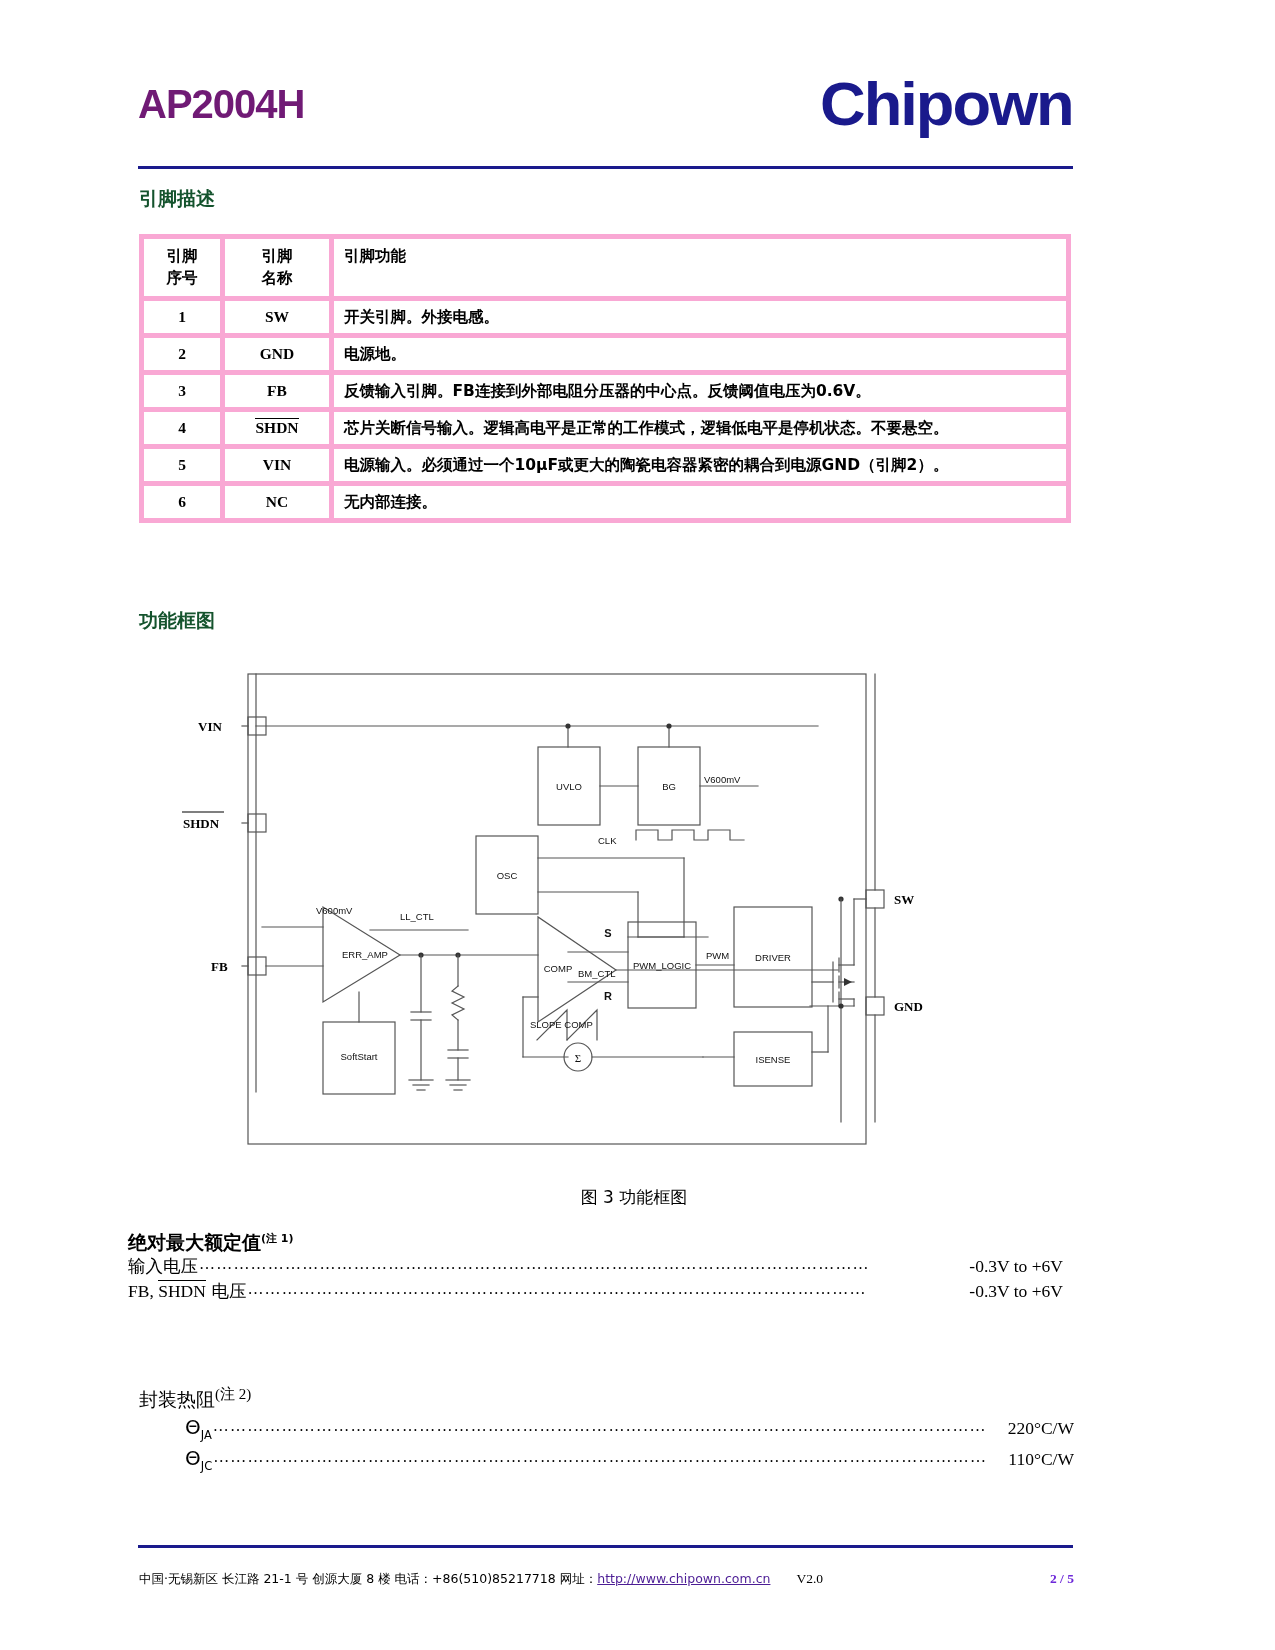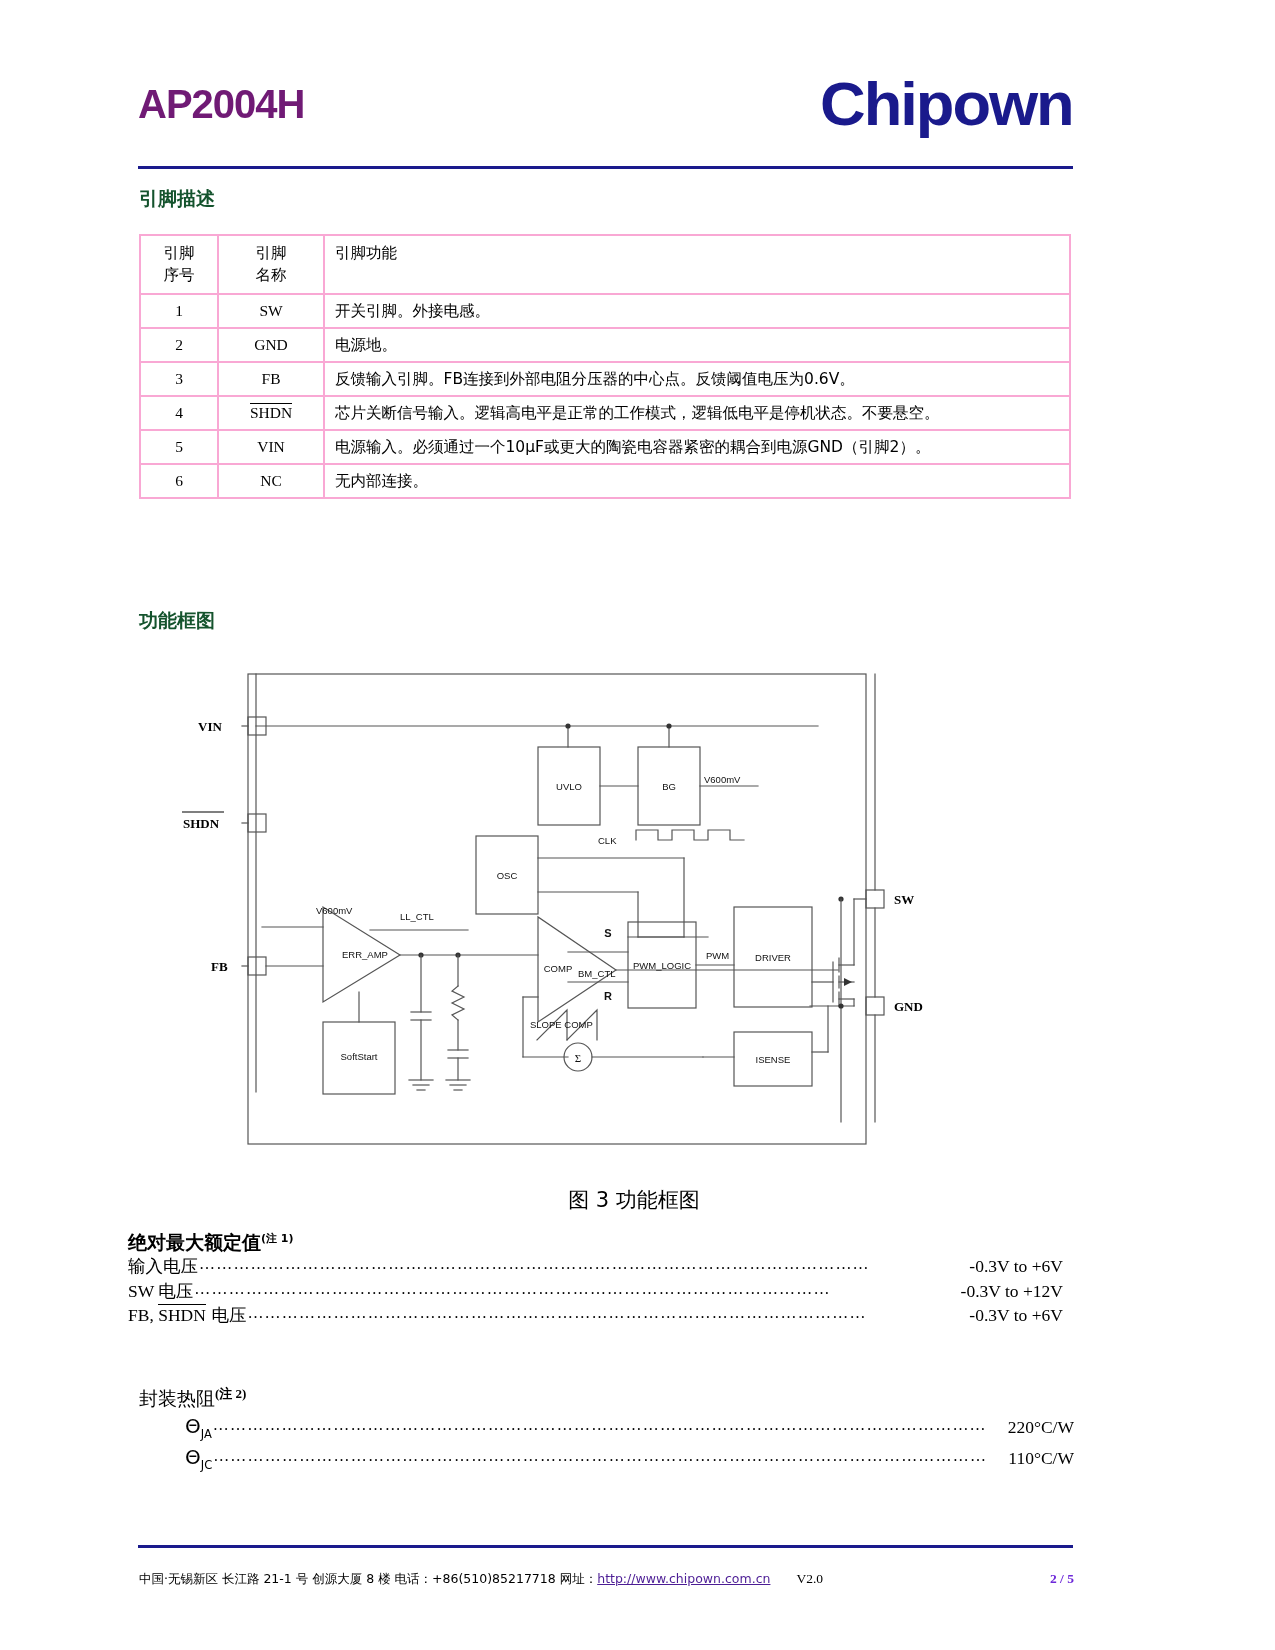--- a/index.html
+++ b/index.html
@@ -41,24 +41,25 @@
   }
 
   
   table.pin-table{
     position:absolute;left:139px;top:234px;width:932px;
     border-collapse:collapse;
     font-size:15.5px;
     font-family:"Liberation Serif","DejaVu Serif",serif;
   }
   table.pin-table td{
-    border:2px solid #f9a8d4;
+    border:5px solid #f9a8d4;
     padding:4px 8px;
     vertical-align:middle;
     line-height:1.55;
+    font-weight:bold;
   }
   table.pin-table td.c1{width:60px;text-align:center;}
   table.pin-table td.c2{width:88px;text-align:center;}
   table.pin-table td.c3{text-align:left;padding-left:10px;}
   table.pin-table tr.head td{
     vertical-align:top;
     padding-top:6px;padding-bottom:6px;
     height:44px;
   }
   .hdr2{display:block;text-align:center;line-height:1.45;}
@@ -66,21 +67,21 @@
   .cjk{font-family:"DejaVu Sans","Liberation Sans",sans-serif;}
   .ovl{border-top:1.4px solid #000;padding-top:0px;display:inline-block;line-height:1.15;}
 
   
   .diagram-wrap{
     position:absolute;left:138px;top:652px;width:935px;height:520px;
   }
   .diagram-wrap svg{display:block;}
   .fig-caption{
     position:absolute;left:0;top:1186px;width:1268px;text-align:center;
-    font-size:21px;
+    font-size:17px;
     font-family:"DejaVu Sans","Liberation Sans",sans-serif;
   }
 
   
   .ratings{
     position:absolute;left:128px;top:1231px;width:935px;
     font-size:17.5px;
   }
   .rt-title{
     font-family:"DejaVu Sans","Liberation Sans",sans-serif;
@@ -104,21 +105,21 @@
   .dot-row .val{flex:0 0 auto;}
 
   .therm{
     position:absolute;left:139px;top:1385px;width:935px;font-size:17.5px;
   }
   .therm-title{
     font-family:"DejaVu Sans","Liberation Sans",sans-serif;
     font-size:19px;position:relative;
   }
   .therm-title sup{
-    font-size:13px;font-weight:700;
+    font-size:15px;font-weight:400;
     font-family:"Liberation Serif",serif;
   }
   .theta-row{margin-left:46px;}
   .theta{font-size:20px;font-family:"DejaVu Sans",sans-serif;}
   .theta sub{font-size:11.5px;}
 
   
   .footer-rule{
     position:absolute;left:138px;top:1545px;width:935px;height:2.5px;background:#1a1a8c;
   }
@@ -362,25 +363,20 @@
     <div class="rt-title">
       <span class="cjk">绝对最大额定值</span><sup class="cjk">(注 1)</sup>
     </div>
 
     <div class="dot-row">
       <span class="lbl cjk">输入电压</span>
       <span class="leader">………………………………………………………………………………………………………</span>
       <span class="val">-0.3V to +6V</span>
     </div>
 
-    <div class="dot-row">
-      <span class="lbl"><span>SW </span><span class="cjk">电压</span></span>
-      <span class="leader">…………………………………………………………………………………………………</span>
-      <span class="val">-0.3V to +12V</span>
-    </div>
 
     <div class="dot-row">
       <span class="lbl"><span>FB, </span><span class="ovl">SHDN</span><span class="cjk">&nbsp;电压</span></span>
       <span class="leader">………………………………………………………………………………………………</span>
       <span class="val">-0.3V to +6V</span>
     </div>
   </div>
 
   <div class="therm">
     <div class="therm-title">

